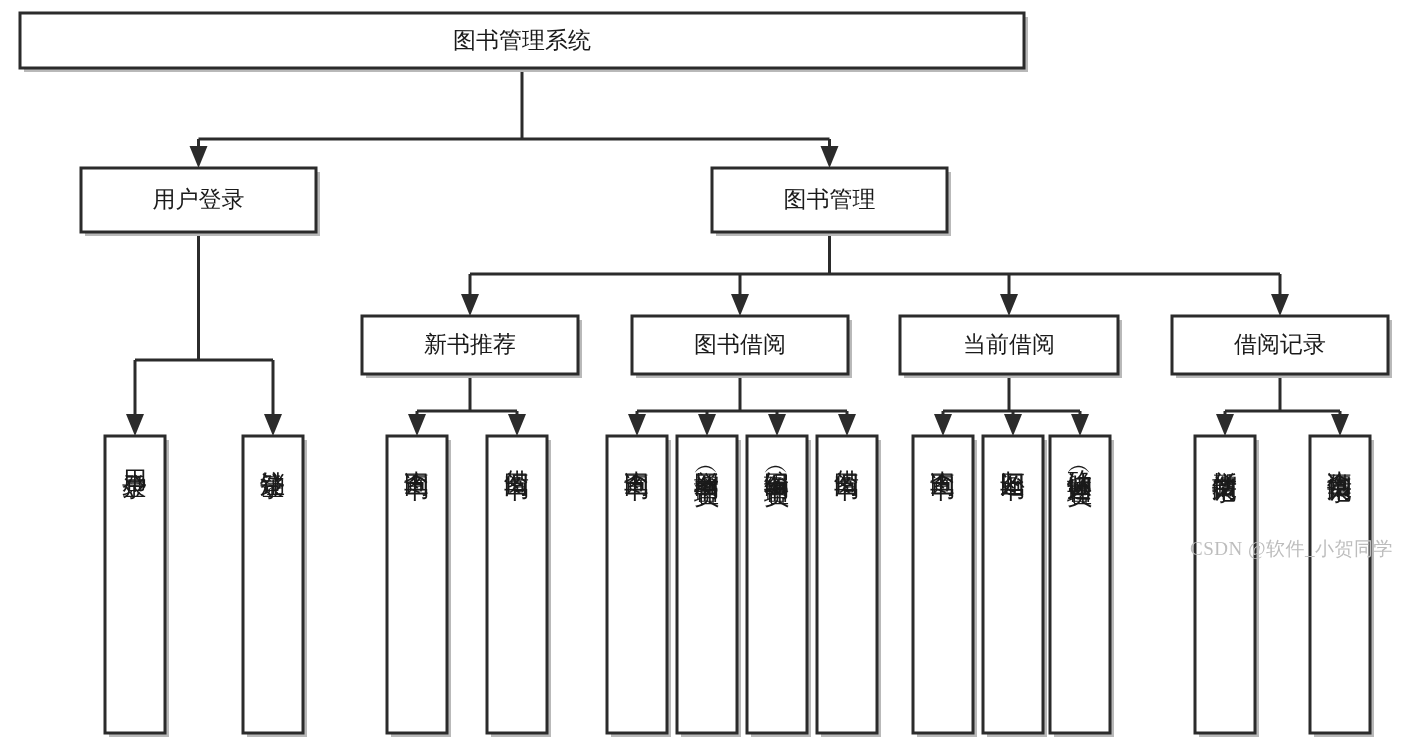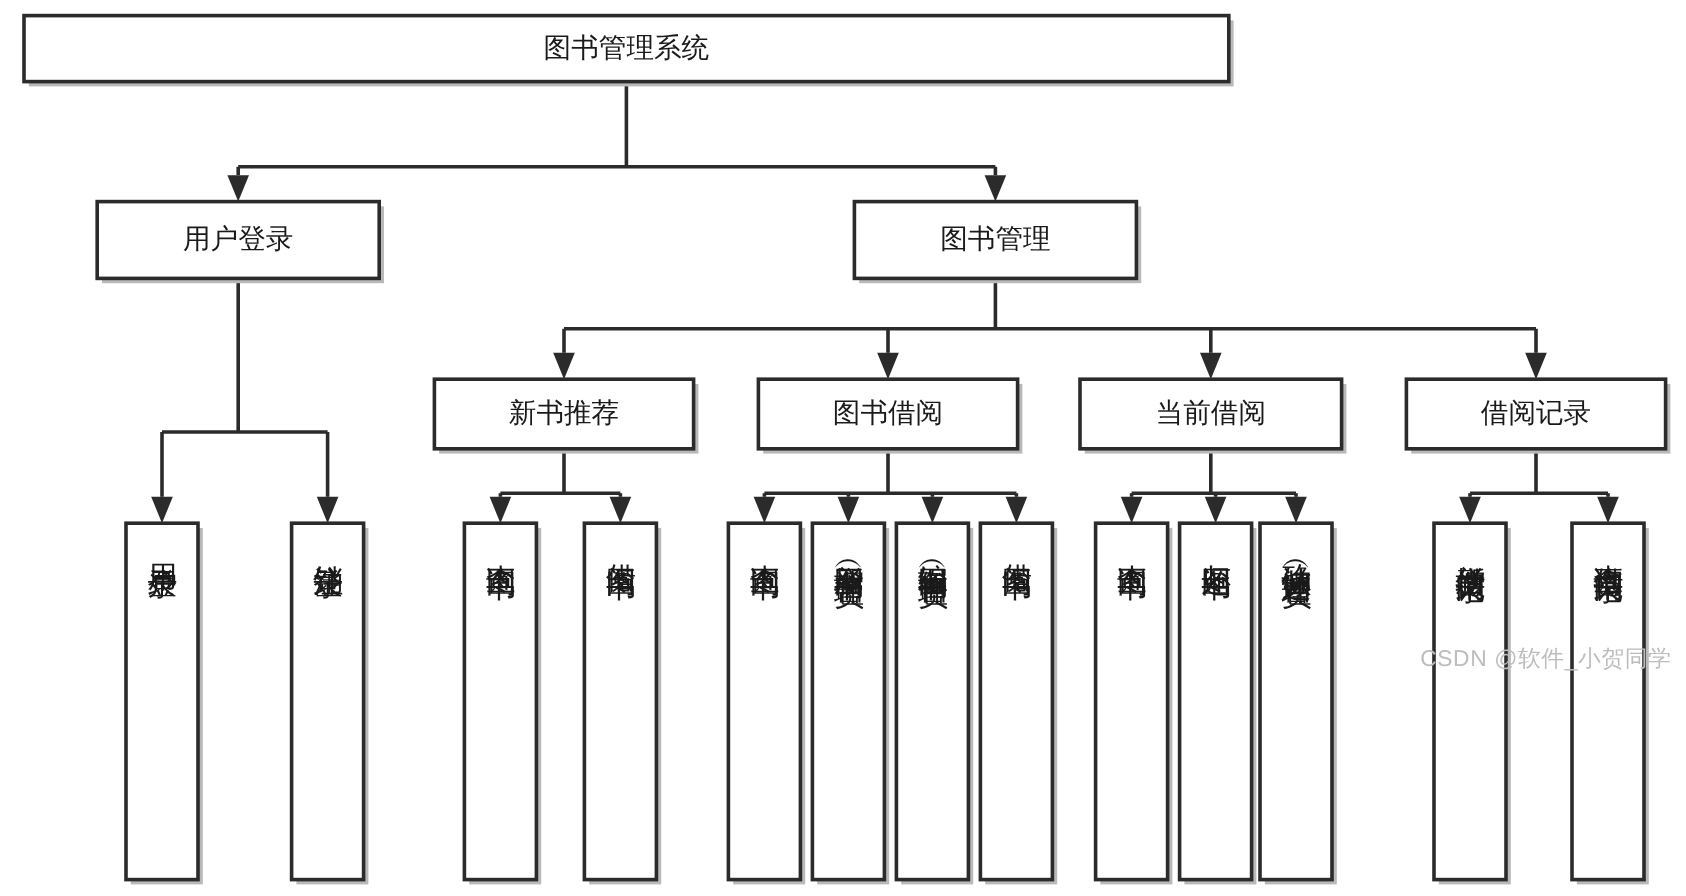--- a/index.html
+++ b/index.html
@@ -41,21 +41,21 @@
     fill: #1a1a1a;
     font-family: "Liberation Sans", "DejaVu Sans", sans-serif;
     font-size: 23px;
     text-anchor: middle;
     dominant-baseline: middle;
   }
   .watermark {
     position: absolute;
     right: 12px;
     bottom: 6px;
-    font-family: Liberation Sans, sans-serif;
+    font-family: Liberation Serif, serif;
     font-size: 19px;
     color: #bdbdbd;
     letter-spacing: 0.5px;
     white-space: nowrap;
     pointer-events: none;
     margin-left: 32px;
   }
   .vert-wrap {
     width: 100%;
     height: 100%;

